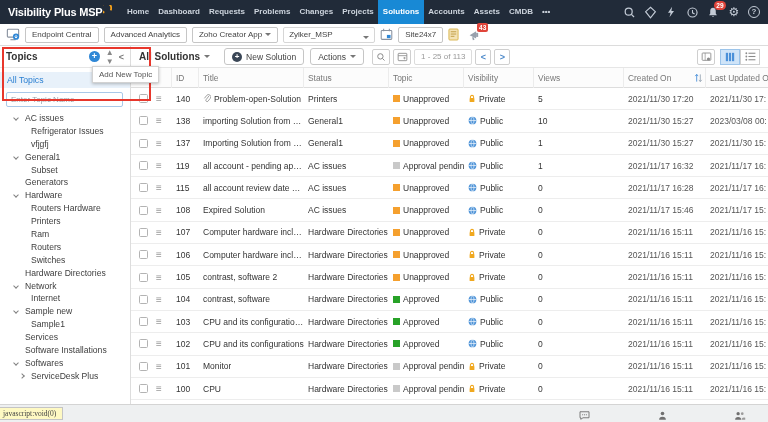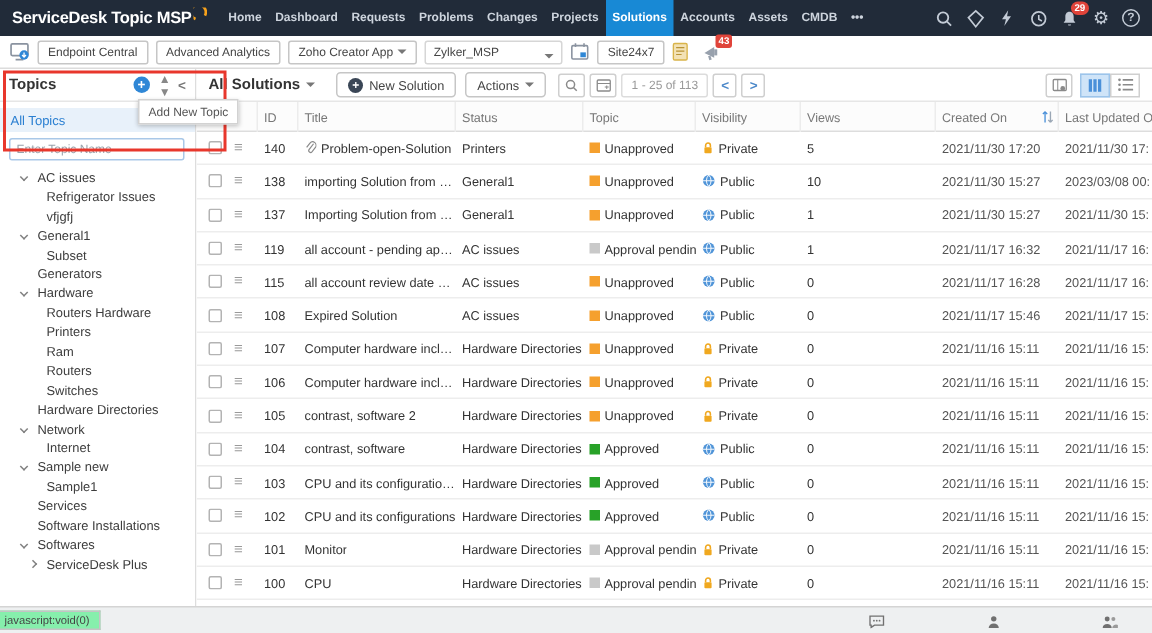--- a/index.html
+++ b/index.html
@@ -105,40 +105,40 @@
   .ham { color:#9a9a9a; font-size:10px; padding-left:5px; }
   .sq { width:7px; height:7px; display:inline-block; flex:0 0 auto; }
   .sq.unapproved { background:#f5a02e; }
   .sq.approved { background:#28a228; }
   .sq.pending { background:#c9c9c9; }
   .muted { color:#555; }
 
   
   .statusbar { position:absolute; left:0; right:0; bottom:0; height:18px; background:#eef0f1;
                border-top:1px solid #d4d4d4; }
-  .jsvoid { position:absolute; left:0; bottom:2px; background:#86efac; border:1px solid #c4c4c4;
-            border-left:none; font-size:7.5px; color:#444; padding:1px 6px 1px 3px; }
+  .jsvoid { position:absolute; left:0; bottom:2px; background:#fef9c3; border:1px solid #c4c4c4;
+            border-left:none; font-size:7.5px; color:#444; padding:1px 6px 1px 3px;font-family:Liberation Serif, serif; }
   .sb-right { position:absolute; right:6px; top:1px; display:flex; gap:34px; }
   .sb-item { display:flex; flex-direction:column; align-items:center; width:44px; }
 
   
   .annotation-rect { position:absolute; left:2px; top:47px; width:149px; height:54px;
                      border:2px solid #e8372c; z-index:40; pointer-events:none; }
   .tooltip { position:absolute; left:92px; top:66px; z-index:45; background:#fff;
              border:1px solid #d2d2d2; box-shadow:0 1px 3px rgba(0,0,0,.25); font-size:8px;
              color:#555; padding:3px 6px; white-space:nowrap; }
 </style>
 </head>
 <body>
 
 <div class="screen">
 
   <header class="topnav">
     <div class="logo">
-      <span>ServiceDesk Topic MSP</span>
+      <span>Visibility Plus MSP</span>
       <svg width="9" height="9" viewBox="0 0 10 10">
         <path d="M1.5 8.5 A5.5 5.5 0 1 1 8.5 6" stroke="#f7a21b" stroke-width="2" fill="none"></path>
       </svg>
     </div>
     <nav class="nav-items">
         <div class="nav-item">Home</div>
         <div class="nav-item">Dashboard</div>
         <div class="nav-item">Requests</div>
         <div class="nav-item">Problems</div>
         <div class="nav-item">Changes</div>

